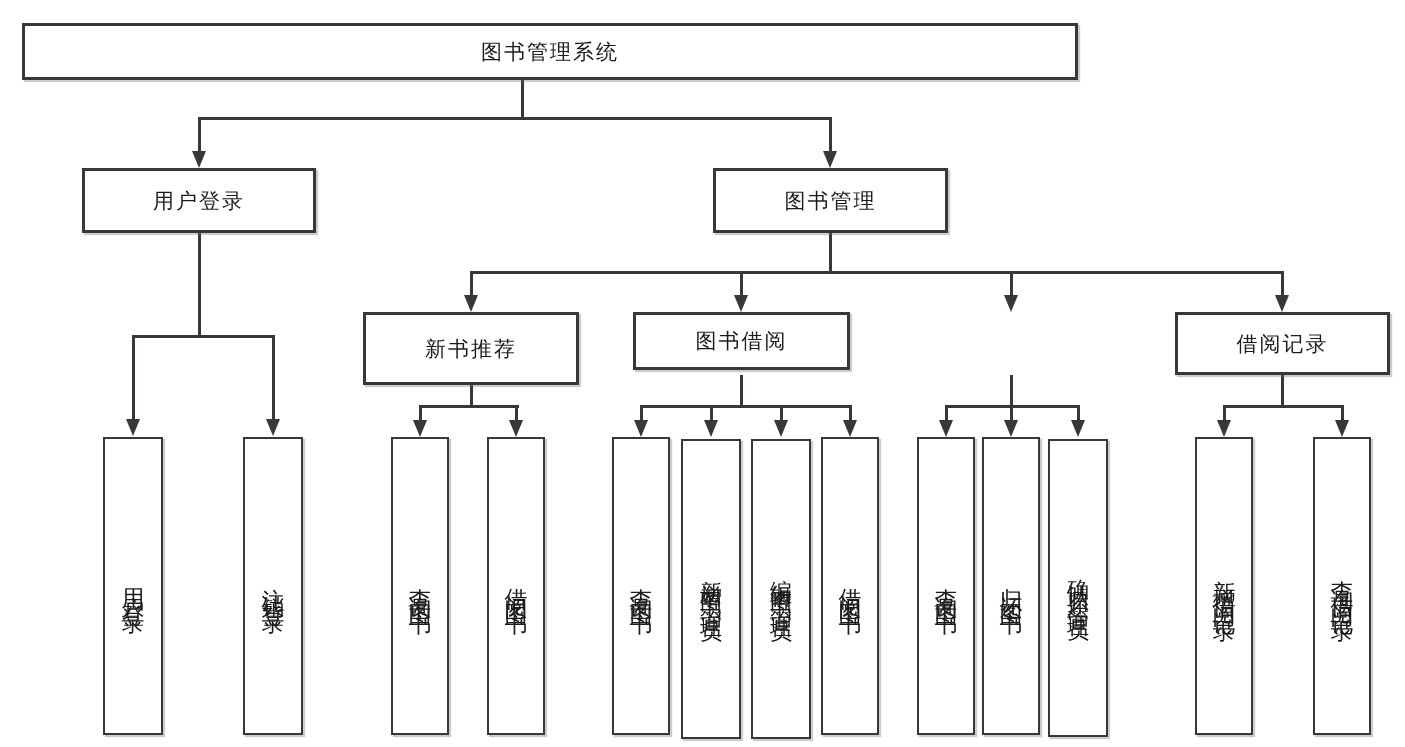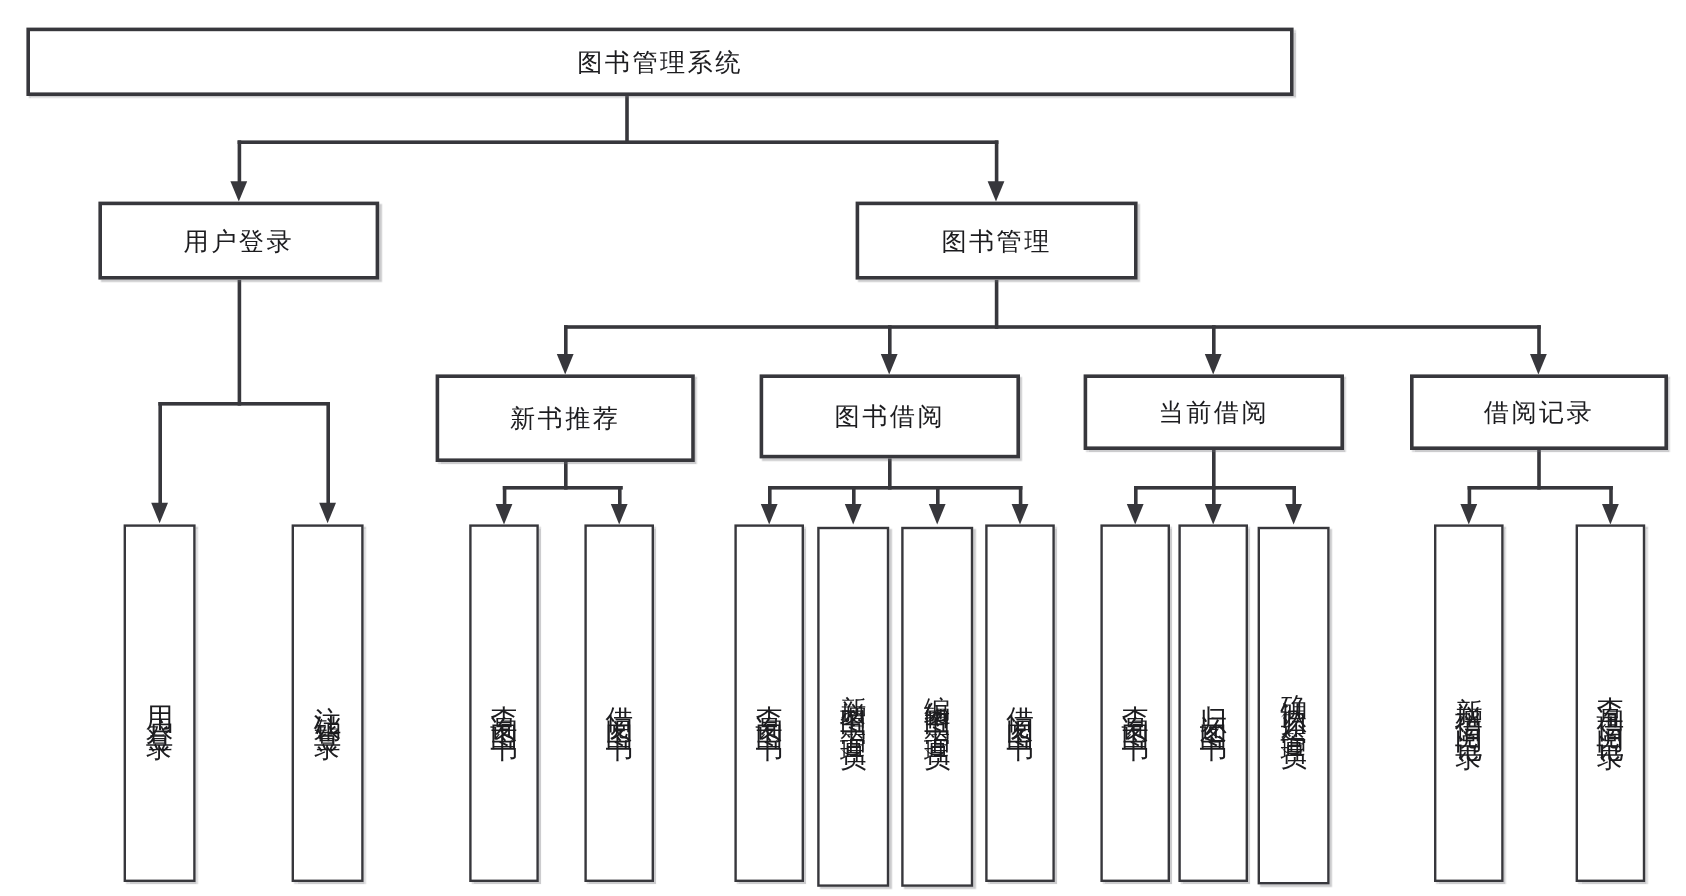--- a/index.html
+++ b/index.html
@@ -57,27 +57,24 @@
   </div>
 
   <div class="box" style="left:713px;top:168px;width:235px;height:65px">
     <span>图书管理</span>
   </div>
 
   <div class="box" style="left:363px;top:312px;width:216px;height:73px">
     <span>新书推荐</span>
   </div>
 
-  <div class="box" style="left:633px;top:312px;width:217px;height:70px">
+  <div class="box" style="left:633px;top:312px;width:217px;height:58px">
     <span>图书借阅</span>
   </div>
 
-  <div class="box" style="left:903px;top:312px;width:217px;height:63px">
-    <span>当前借阅</span>
-  </div>
 
   <div class="box" style="left:1175px;top:312px;width:215px;height:63px">
     <span>借阅记录</span>
   </div>
 
   <div class="leaf" style="left:103px;top:437px;width:60px;height:298px">
     <span>用户登录</span>
   </div>
   <div class="leaf" style="left:243px;top:437px;width:60px;height:298px">
     <span>注销登录</span>

